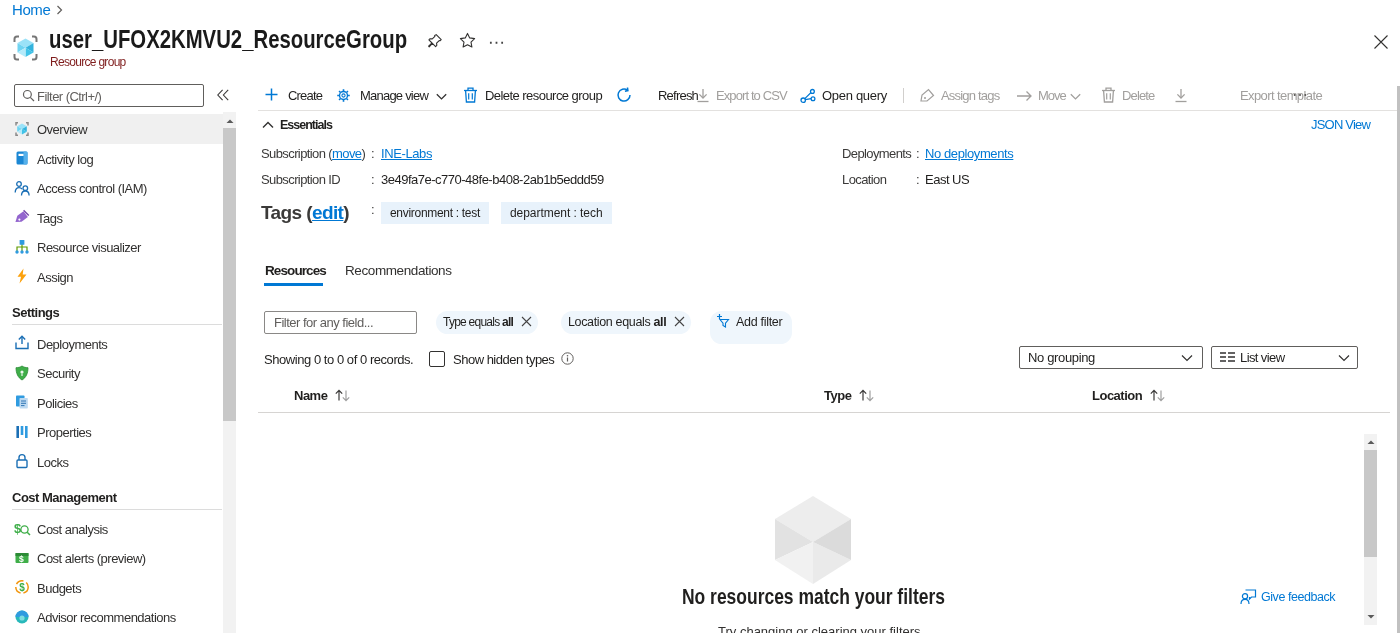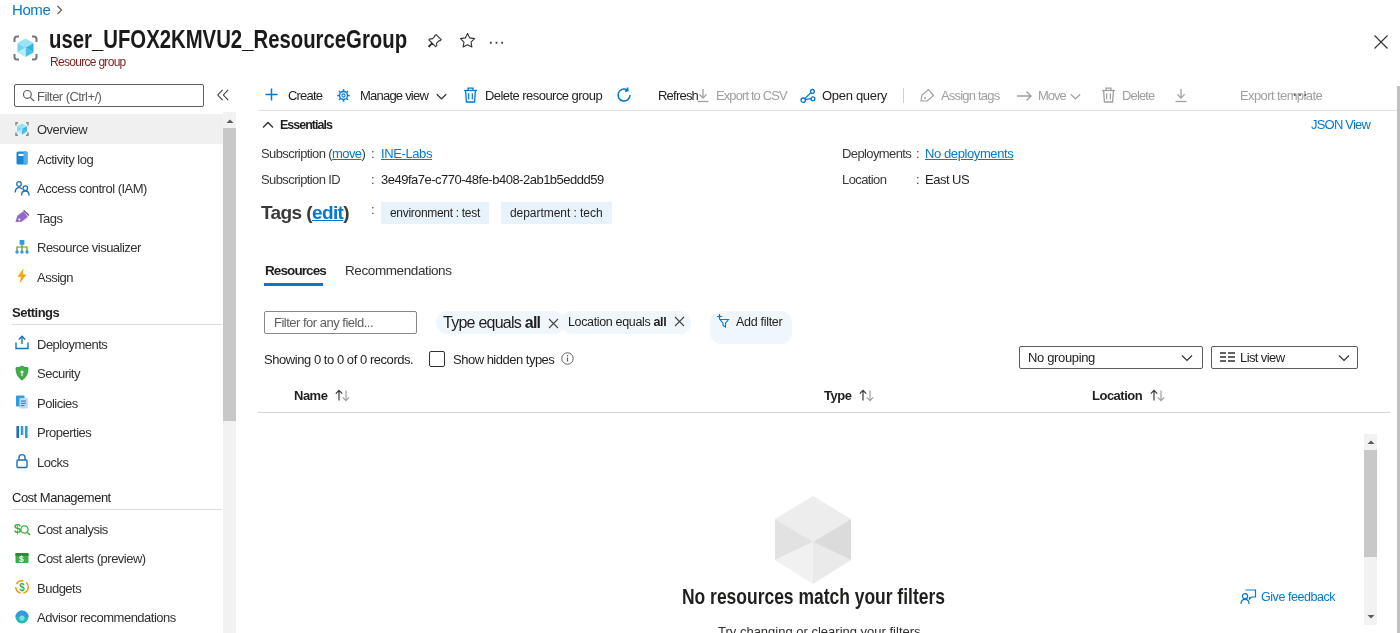--- a/index.html
+++ b/index.html
@@ -157,21 +157,21 @@
     </div>
     <div class="abs" style="left:37px; top:425px; font-size:13px; letter-spacing:-0.5px; color:#323130;">Properties</div>
     <div class="abs" style="left:0; top:446.5px; width:224px; height:29.5px; "></div>
     <div class="abs ico" style="left:14px; top:453px;">
       <svg width="16" height="16" viewBox="0 0 16 16">
         <rect x="3" y="7" width="10" height="7.5" rx="1" fill="none" stroke="#1b6fb5" stroke-width="1.4"></rect>
         <path d="M5 7 L5 4.6 C5 2.9 6.3 1.6 8 1.6 C9.7 1.6 11 2.9 11 4.6 L11 7" fill="none" stroke="#1b6fb5" stroke-width="1.4"></path>
       </svg>
     </div>
     <div class="abs" style="left:37px; top:454.5px; font-size:13px; letter-spacing:-0.5px; color:#323130;">Locks</div>
-    <div class="abs" style="left:12px; top:490px; font-weight:400; font-size:13px; letter-spacing:-0.5px; color:#201f1e;">Cost Management</div>
+    <div class="abs" style="left:12px; top:490px; font-weight:700; font-size:13px; letter-spacing:-0.5px; color:#201f1e;">Cost Management</div>
     <div class="abs" style="left:12px; top:509px; width:210px; height:1px; background:#dcdcdc;"></div>
     <div class="abs" style="left:0; top:513.5px; width:224px; height:29.5px; "></div>
     <div class="abs ico" style="left:14px; top:520px;">
       <svg width="17" height="16" viewBox="0 0 17 16">
         <text x="0" y="12.5" font-family="Liberation Sans" font-size="13" font-weight="bold" fill="#3fae49">$</text>
         <circle cx="10.5" cy="9.5" r="3.6" fill="none" stroke="#3fae49" stroke-width="1.3"></circle>
         <path d="M13.2 12.2 L16 15" stroke="#3fae49" stroke-width="1.5"></path>
       </svg>
     </div>
     <div class="abs" style="left:37px; top:521.5px; font-size:13px; letter-spacing:-0.5px; color:#323130;">Cost analysis</div>
@@ -338,21 +338,21 @@
 <div class="abs" style="left:916px; top:172px; color:#3b3a39;">:</div>
 <div class="abs" style="left:925px; top:172px; font-size:13px; letter-spacing:-0.5px; color:#201f1e;">East US</div>
 
 <div class="abs" style="left:265px; top:263px; font-size:13.5px; font-weight:700; letter-spacing:-0.9px; color:#201f1e;">Resources</div>
 <div class="abs" style="left:264px; top:283px; width:59px; height:2.5px; background:#0078d4;"></div>
 <div class="abs" style="left:345px; top:263px; font-size:13.5px; letter-spacing:-0.4px; color:#323130;">Recommendations</div>
 
 <div class="abs" style="left:264px; top:311px; width:153px; height:23px; border:1px solid #8a8886; border-radius:2px;"></div>
 <div class="abs" style="left:274px; top:315px; color:#605e5c; font-size:13px; letter-spacing:-0.5px;">Filter for any field...</div>
 
-<div class="abs" style="left:436px; top:311px; height:23px; line-height:23px; border-radius:11.5px; background:#eff6fc; padding:0 6px 0 7px; font-size:16px; letter-spacing:-0.75px; color:#201f1e;">Type equals <b>all</b><svg style="margin-left:8px; vertical-align:-1px;" width="11" height="11" viewBox="0 0 11 11">
+<div class="abs" style="left:436px; top:311px; height:23px; line-height:23px; border-radius:11.5px; background:#eff6fc; padding:0 6px 0 7px; font-size:12px; letter-spacing:-0.75px; color:#201f1e;">Type equals <b>all</b><svg style="margin-left:8px; vertical-align:-1px;" width="11" height="11" viewBox="0 0 11 11">
       <path d="M1 1 L10 10 M10 1 L1 10" stroke="#444" stroke-width="1.1"></path>
     </svg></div>
 <div class="abs" style="left:561px; top:311px; height:23px; line-height:23px; border-radius:11.5px; background:#eff6fc; padding:0 6px 0 7px; font-size:12.5px; letter-spacing:-0.35px; color:#201f1e;">Location equals <b>all</b><svg style="margin-left:8px; vertical-align:-1px;" width="11" height="11" viewBox="0 0 11 11">
       <path d="M1 1 L10 10 M10 1 L1 10" stroke="#444" stroke-width="1.1"></path>
     </svg></div>
 <div class="abs" style="left:710px; top:311px; height:33px; line-height:23px; border-radius:11.5px; background:#eff6fc; padding:0 10px 0 6px; font-size:12.5px; letter-spacing:-0.3px; color:#201f1e;"><svg style="margin-right:5px; vertical-align:-3px;" width="15" height="16" viewBox="0 0 15 16">
       <path d="M1 3.5 L6 3.5 M3.5 1 L3.5 6" stroke="#0078d4" stroke-width="1.2"></path>
       <path d="M4 6.5 L12.5 6.5 L9.5 10.2 L9.5 14 L7 12.4 L7 10.2 Z" fill="none" stroke="#0078d4" stroke-width="1.1"></path>
     </svg>Add filter</div>
 

